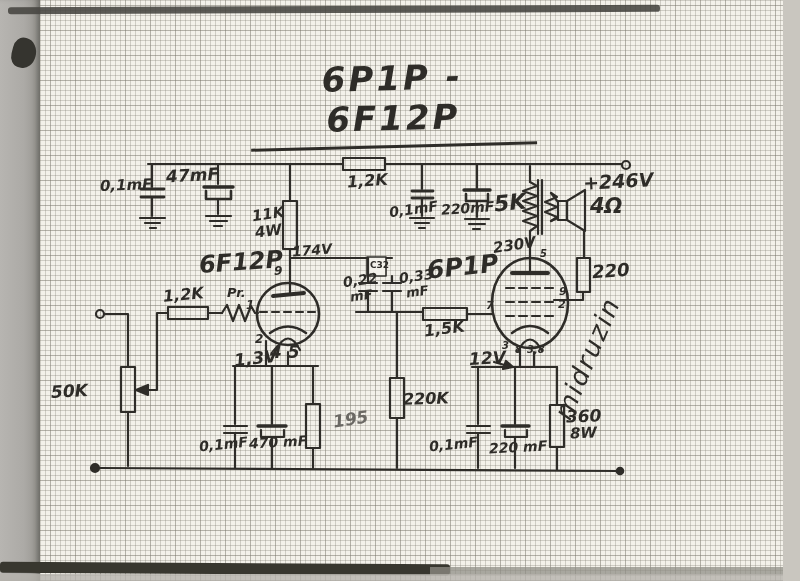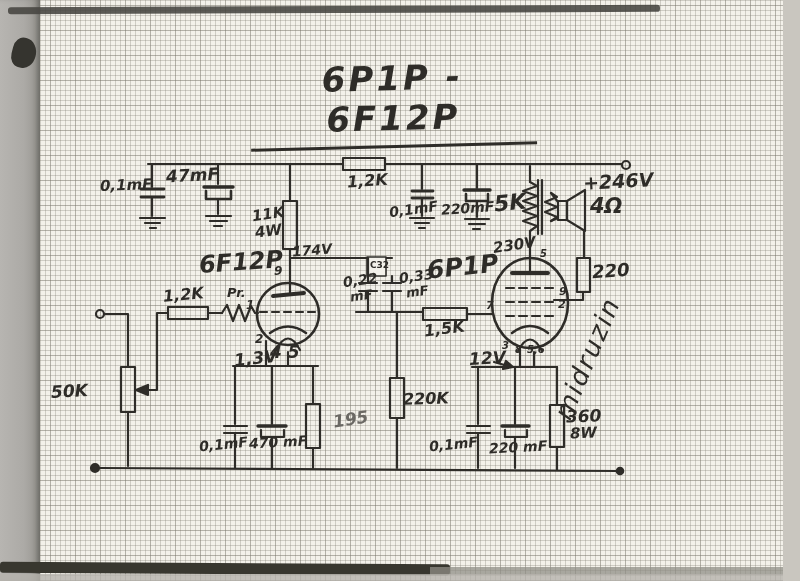--- a/index.html
+++ b/index.html
@@ -202,21 +202,21 @@
   <div class="lbl" style="left:399px;top:269px;font-size:14px;transform:rotate(-8deg)">0,33</div>
   <div class="lbl" style="left:406px;top:285px;font-size:13px;transform:rotate(-8deg)">mF</div>
   <div class="lbl bold" style="left:424px;top:321px;font-size:16px;transform:rotate(-7deg)">1,5K</div>
   <div class="lbl" style="left:486px;top:300px;font-size:11px">7</div>
   <div class="lbl" style="left:559px;top:286px;font-size:11px">9</div>
   <div class="lbl" style="left:558px;top:299px;font-size:11px">2</div>
   <div class="lbl bold" style="left:592px;top:262px;font-size:18px;transform:rotate(-4deg)">220</div>
   <div class="sig">midruzin</div>
   <div class="lbl" style="left:502px;top:341px;font-size:10px">3</div>
   <div class="lbl" style="left:515px;top:345px;font-size:10px">8</div>
-  <div class="lbl" style="left:527px;top:345px;font-size:10px">5,6</div>
+  <div class="lbl" style="left:527px;top:345px;font-size:10px">3,8</div>
   <div class="lbl" style="left:469px;top:350px;font-size:17px;transform:rotate(-3deg)">12V</div>
   <div class="lbl" style="left:234px;top:350px;font-size:17px;transform:rotate(-6deg)">1,3V</div>
   <div class="lbl" style="left:255px;top:333px;font-size:12px">2</div>
   <div class="lbl" style="left:246px;top:299px;font-size:12px">1</div>
   <div class="lbl" style="left:274px;top:265px;font-size:12px">9</div>
   <div class="lbl" style="left:270px;top:344px;font-size:17px">4 5</div>
   <div class="lbl" style="left:227px;top:286px;font-size:13px">Pr.</div>
   <div class="lbl" style="left:163px;top:287px;font-size:16px;transform:rotate(-5deg)">1,2K</div>
   <div class="lbl" style="left:51px;top:383px;font-size:17px;transform:rotate(-3deg)">50K</div>
   <div class="lbl" style="left:199px;top:437px;font-size:14px;transform:rotate(-6deg)">0,1mF</div>

